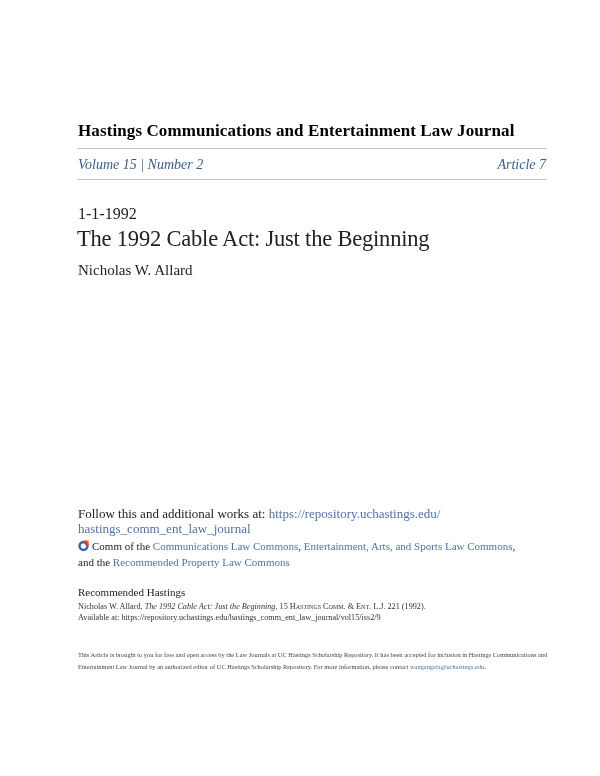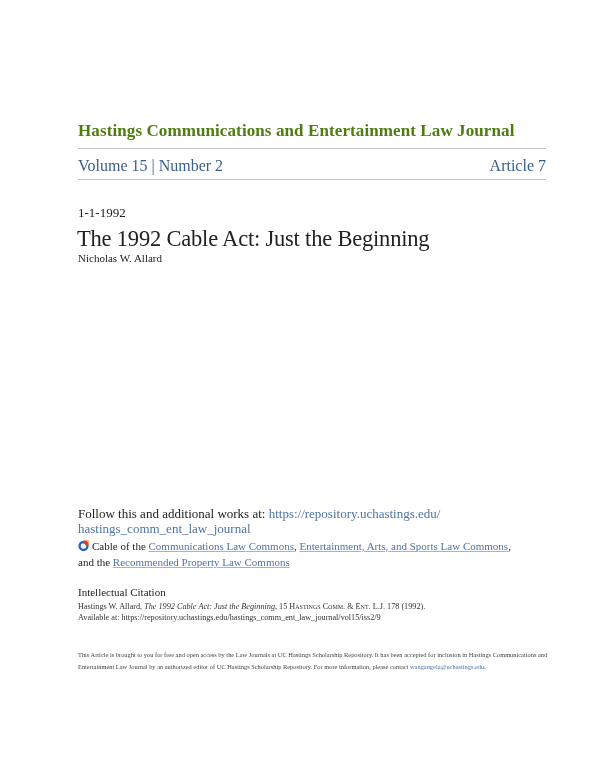--- a/index.html
+++ b/index.html
@@ -14,71 +14,72 @@
       overflow: hidden;
       font-family: "Liberation Serif", "DejaVu Serif", serif;
       color: #222222;
     }
     .abs { position: absolute; }
     .journal-title {
       left: 78px;
       top: 121px;
       font-size: 17px;
       font-weight: bold;
-      color: #4d7c0f;
+      color: #000000;
       letter-spacing: 0.1px;
       white-space: nowrap;
     }
     .rule {
       left: 78px;
       width: 468px;
       height: 1px;
       background: #c4c4c4;
     }
     .rule.top { top: 148px; }
     .rule.bottom { top: 179px; }
     .vol-line {
       left: 78px;
       top: 157px;
       width: 468px;
-      font-size: 16px;
+      font-size: 14px;
       color: #3a5e8c;
       display: flex;
       justify-content: space-between;
+      font-style: italic;
     }
     .date {
       left: 78px;
       top: 205px;
-      font-size: 13px;
+      font-size: 16px;
       color: #222;
     }
     .article-title {
       left: 77px;
       top: 226px;
       font-size: 22.5px;
       color: #222;
       white-space: nowrap;
       letter-spacing: -0.2px;
     }
     .author {
       left: 78px;
-      top: 252px;
-      font-size: 11px;
+      top: 262px;
+      font-size: 15px;
       color: #222;
     }
     .follow {
       left: 78px;
       top: 506px;
       width: 470px;
       font-size: 13px;
       line-height: 15px;
       color: #222;
     }
     .link { color: #4f74a6; }
-    .ulink { color: #4f74a6; text-decoration: underline; text-decoration-color: #9fb4cf; }
+    .ulink { color: #4f74a6; text-decoration-color: #9fb4cf; }
     .partof {
       left: 78px;
       top: 538px;
       width: 470px;
       font-size: 11px;
       line-height: 16px;
       color: #222;
     }
     .dc-icon {
       display: inline-block;
@@ -134,25 +135,25 @@
 
 <div class="abs follow">
   <span>Follow this and additional works at: </span><span class="link"><span>https://repository.uchastings.edu/</span><br><span>hastings_comm_ent_law_journal</span></span>
 </div>
 
 <div class="abs partof">
   <svg class="dc-icon" viewBox="0 0 12 12">
     <circle cx="6" cy="6.5" r="4.3" fill="none" stroke="#2a62b8" stroke-width="2.6"></circle>
     <path d="M6 0.5 L11.5 0.5 L11.5 6 L8.2 6 A2.2 2.2 0 0 0 6 3.8 Z" fill="#e63b2e"></path>
     <path d="M9 0.5 L11.5 0.5 L11.5 3.5 Z" fill="#f5c518"></path>
-  </svg><span>Cable of the </span><span class="ulink">Communications Law Commons</span><span>, </span><span class="ulink">Entertainment, Arts, and Sports Law Commons</span><span>,</span><br><span>and the </span><span class="ulink">Recommended Property Law Commons</span>
+  </svg><span>Comm of the </span><span class="ulink">Communications Law Commons</span><span>, </span><span class="ulink">Entertainment, Arts, and Sports Law Commons</span><span>,</span><br><span>and the </span><span class="ulink">Recommended Property Law Commons</span>
 </div>
 
-<div class="abs rec-head">Intellectual Citation</div>
+<div class="abs rec-head">Recommended Hastings</div>
 
 <div class="abs citation">
-  <span>Hastings W. Allard, </span><i>The 1992 Cable Act: Just the Beginning</i><span>, 15 </span><span class="sc">Hastings Comm. &amp; Ent. L.J.</span><span> 178 (1992).</span><br>
+  <span>Nicholas W. Allard, </span><i>The 1992 Cable Act: Just the Beginning</i><span>, 15 </span><span class="sc">Hastings Comm. &amp; Ent. L.J.</span><span> 221 (1992).</span><br>
   <span>Available at: </span><span>https://repository.uchastings.edu/hastings_comm_ent_law_journal/vol15/iss2/9</span>
 </div>
 
 <div class="abs footer">
   <span>This Article is brought to you for free and open access by the Law Journals at UC Hastings Scholarship Repository. It has been accepted for inclusion in Hastings Communications and Entertainment Law Journal by an authorized editor of UC Hastings Scholarship Repository. For more information, please contact </span><span class="link">wangangela@uchastings.edu</span><span>.</span>
 </div>
 
 </body></html>

